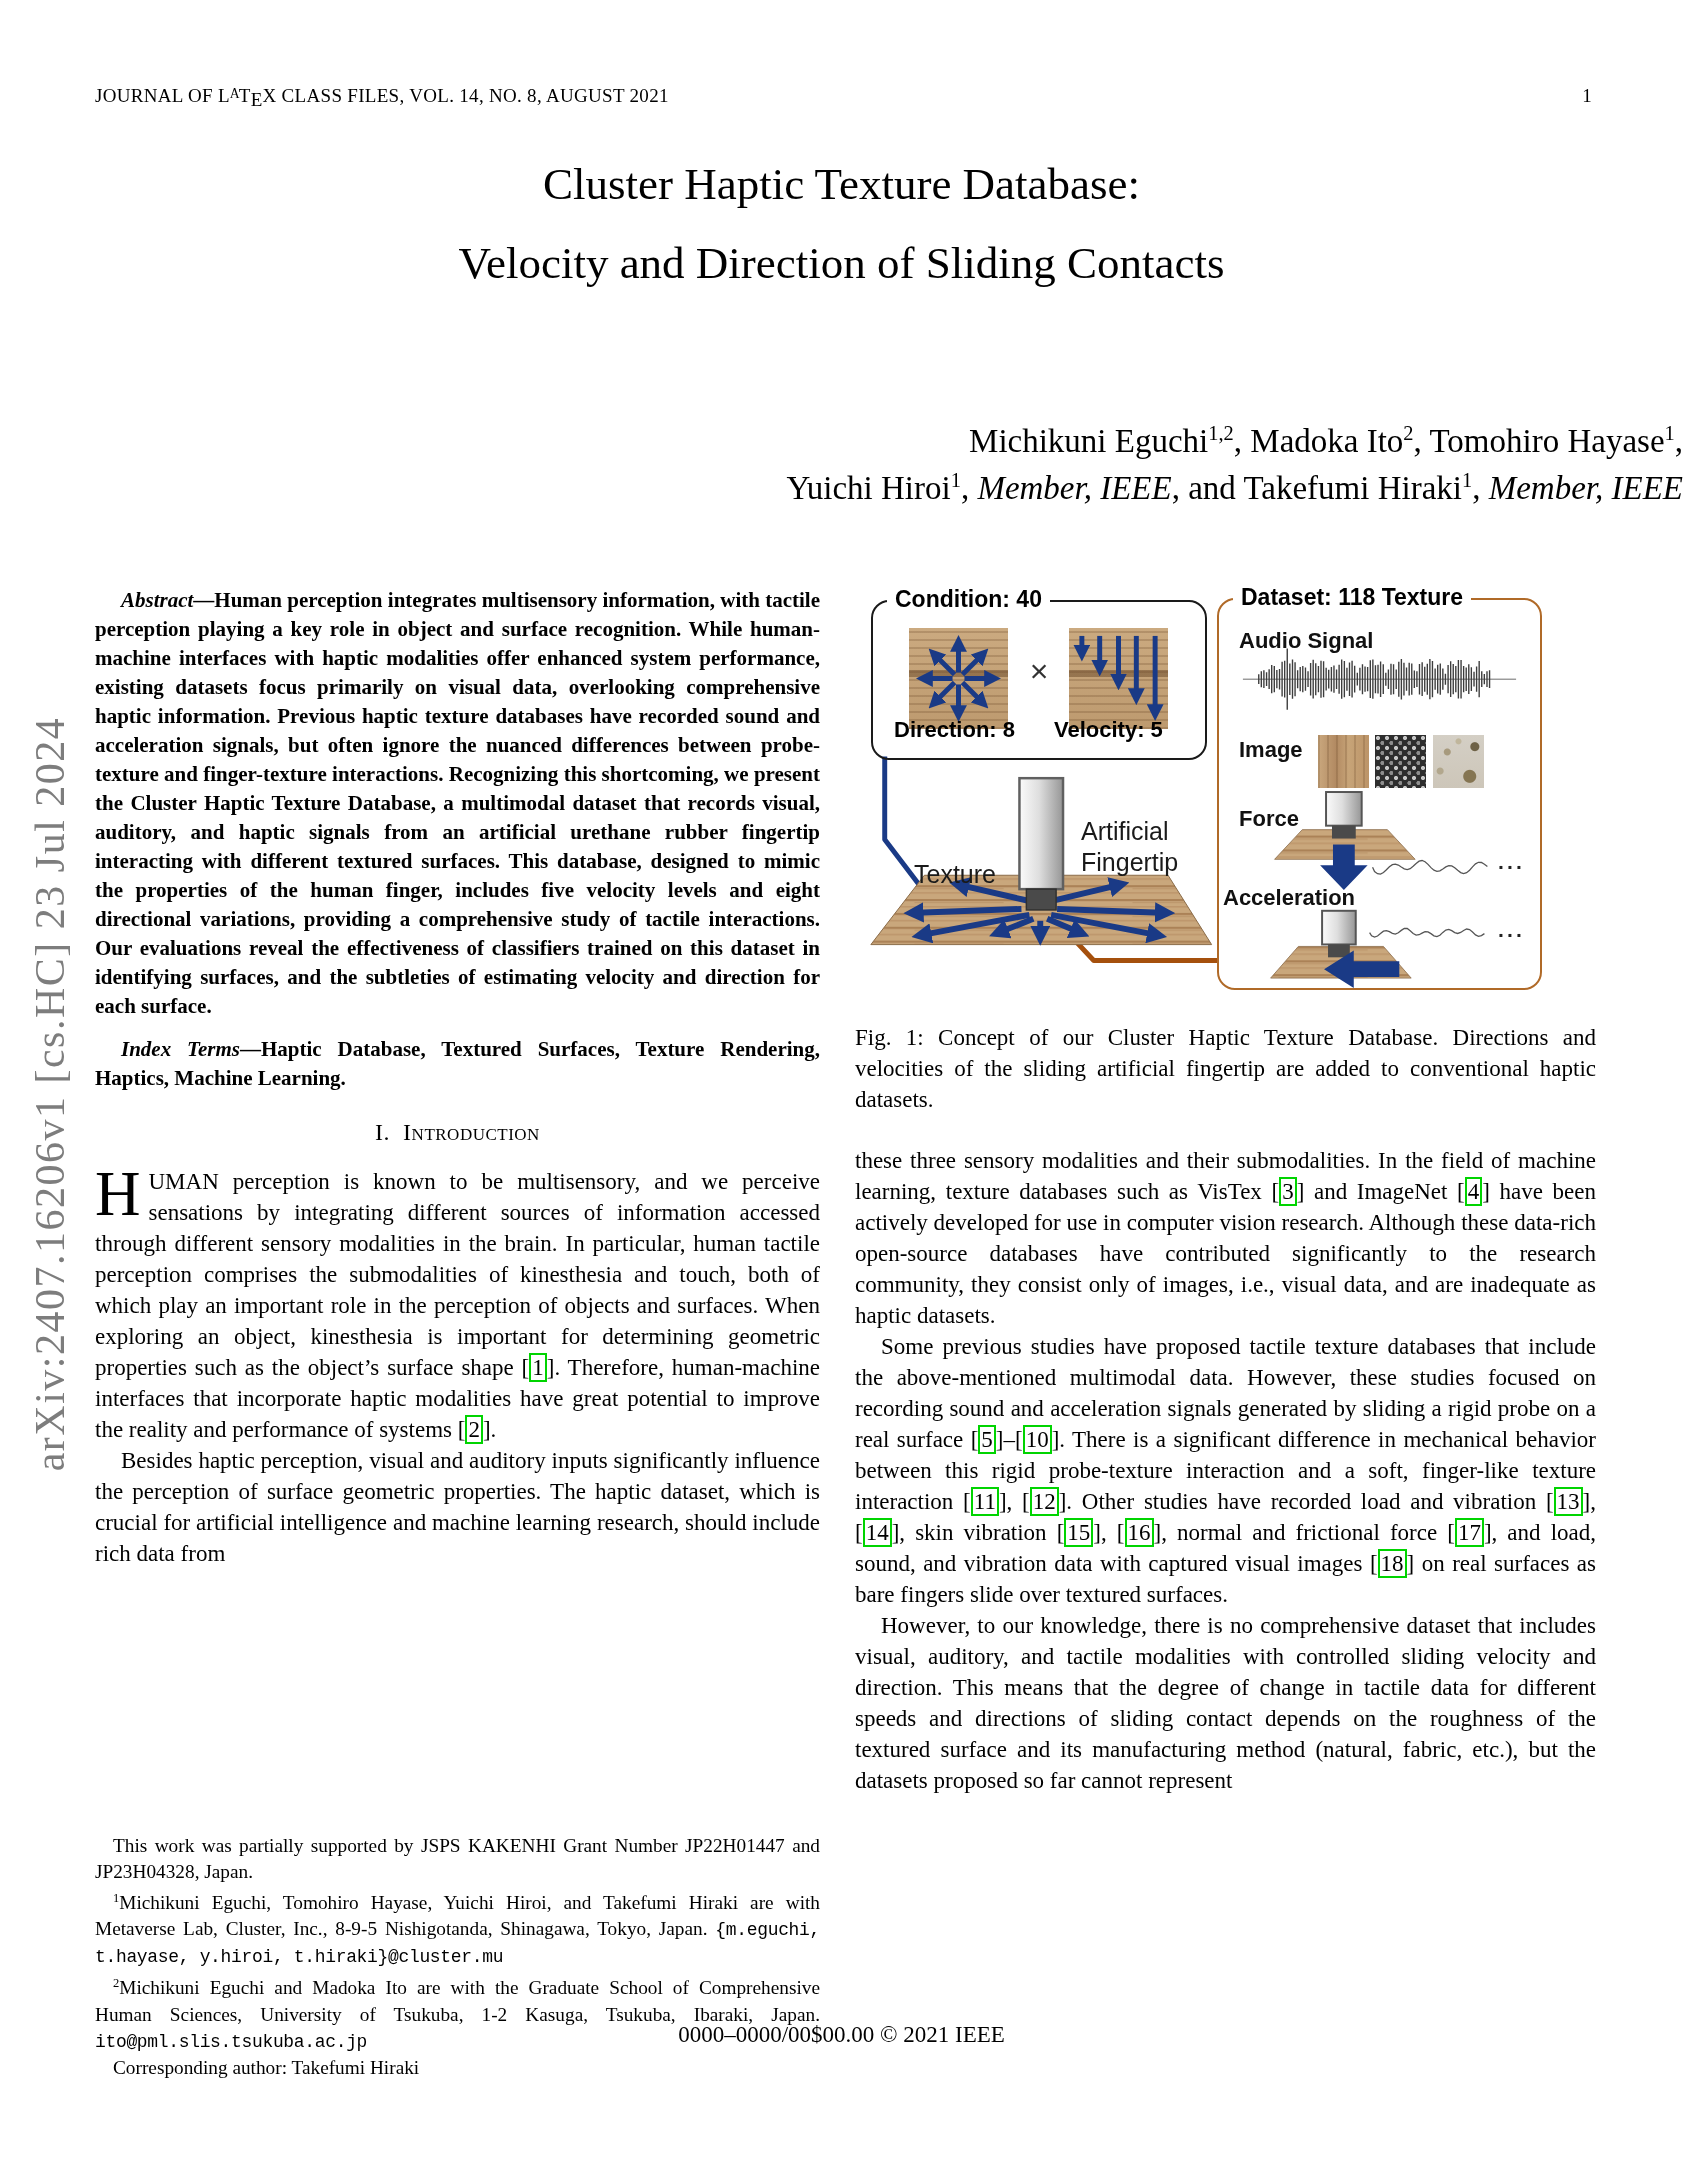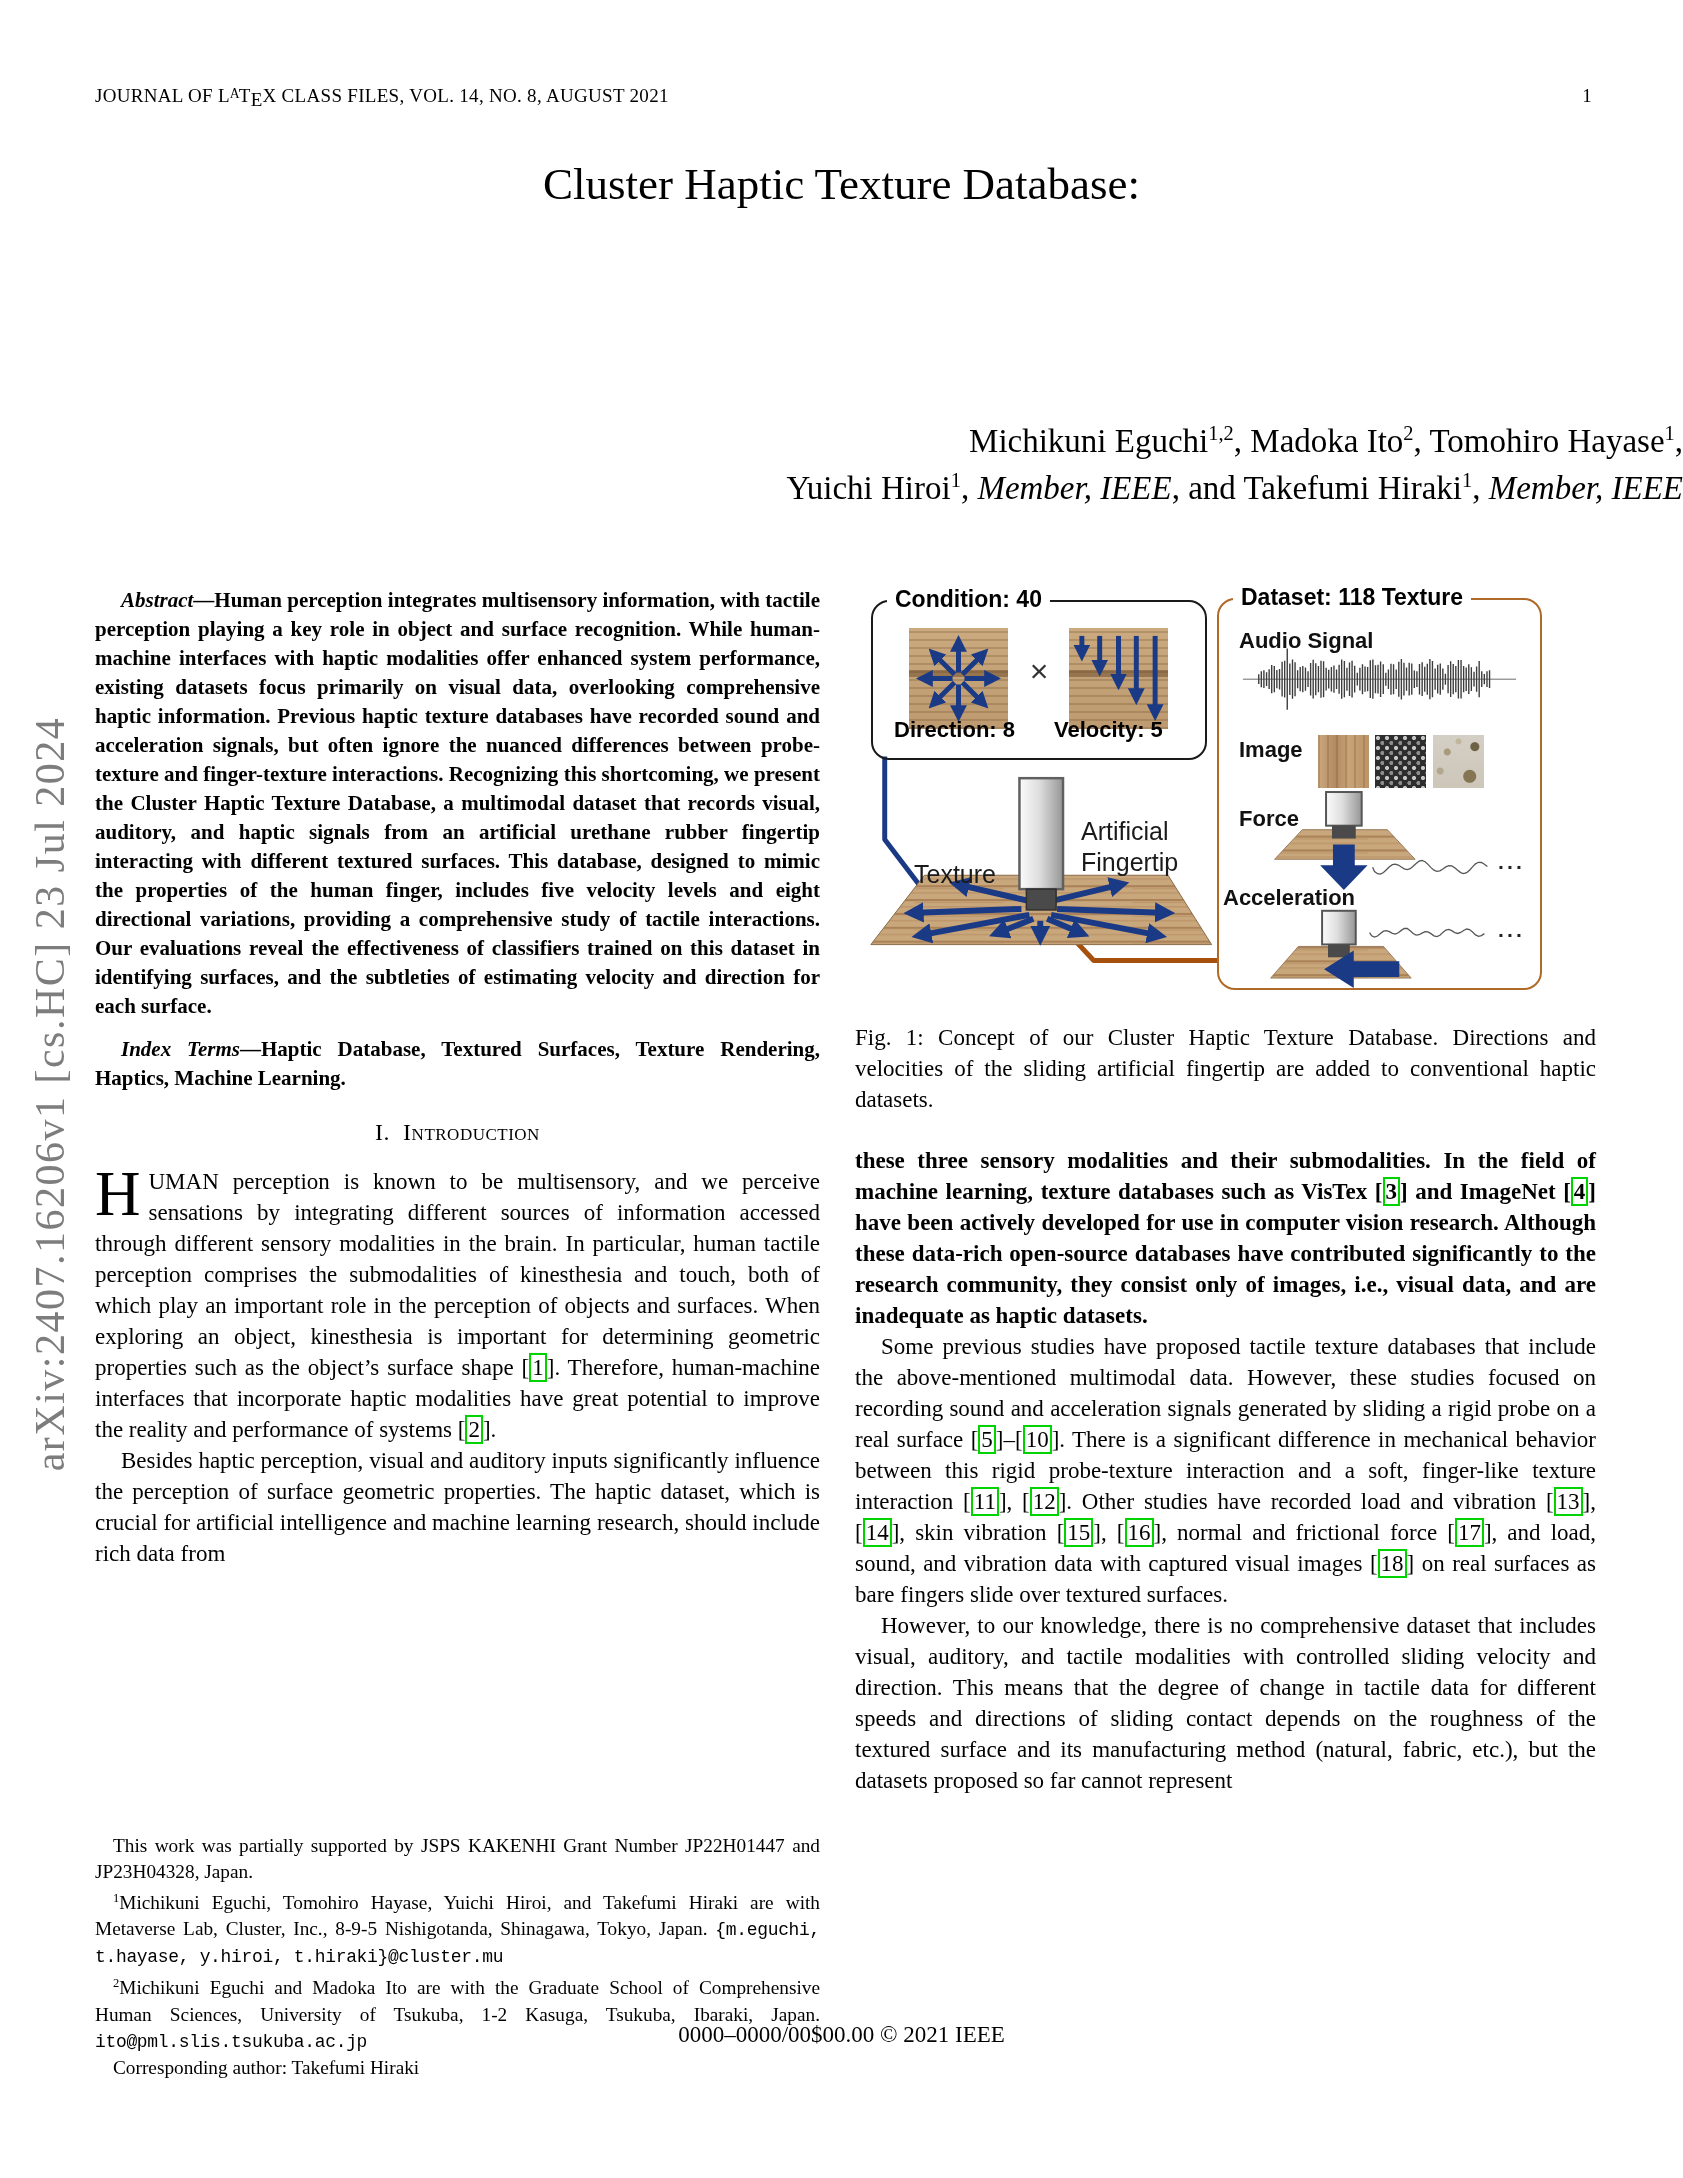--- a/index.html
+++ b/index.html
@@ -67,36 +67,37 @@
       background-size:9px 10px;}
   .thumb3{background-image:
       radial-gradient(circle at 72% 78%, #857552 0 6px, rgba(0,0,0,0) 7px),
       radial-gradient(circle at 28% 32%, #a79a7d 0 3px, rgba(0,0,0,0) 4px),
       radial-gradient(circle at 82% 22%, #6e6246 0 4px, rgba(0,0,0,0) 5px),
       radial-gradient(circle at 14% 68%, #b2a78d 0 3px, rgba(0,0,0,0) 4px),
       radial-gradient(circle at 50% 12%, #c0b69c 0 2.5px, rgba(0,0,0,0) 3.5px),
       linear-gradient(#d4cfc5,#cdc6b9);}
   .ellipsis{position:absolute;font-weight:bold;font-size:21px;letter-spacing:2px;color:#222;}
   .caption{font-size:23px;line-height:31px;text-align:justify;margin-top:8px;}
-  .col-right .body-p.after-fig{margin-top:30px;font-weight:bold;}
+  .col-right .body-p.after-fig{margin-top:30px;}
 </style>
 </head>
 <body>
 
 <div class="page">
 
   <div class="hdr">
     <span><span>JOURNAL OF L</span><span style="font-size: 0.72em; vertical-align: 0.28em; letter-spacing: -1px;">A</span><span>T</span><span style="vertical-align: -0.22em;">E</span><span>X CLASS FILES, VOL. 14, NO. 8, AUGUST 2021</span></span>
     <span>1</span>
   </div>
 
   <div class="arxiv">arXiv:2407.16206v1  [cs.HC]  23 Jul 2024</div>
 
   <div class="title-block">
     <div>Cluster Haptic Texture Database:</div>
+    <div>Velocity and Direction of Sliding Contacts</div>
   </div>
 
   <div class="authors">
     <div><span>Michikuni Eguchi</span><sup>1,2</sup><span>, Madoka Ito</span><sup>2</sup><span>, Tomohiro Hayase</span><sup>1</sup><span>,</span></div>
     <div><span>Yuichi Hiroi</span><sup>1</sup><span>, </span><i>Member, IEEE</i><span>, and Takefumi Hiraki</span><sup>1</sup><span>, </span><i>Member, IEEE</i></div>
   </div>
 
   <div class="col-left">
     <p class="abstract indent" style="margin:0;">
       <i class="lead">Abstract</i><span>—Human perception integrates multisensory information, with tactile perception playing a key role in object and surface recognition. While human-machine interfaces with haptic modalities offer enhanced system performance, existing datasets focus primarily on visual data, overlooking comprehensive haptic information. Previous haptic texture databases have recorded sound and acceleration signals, but often ignore the nuanced differences between probe-texture and finger-texture interactions. Recognizing this shortcoming, we present the Cluster Haptic Texture Database, a multimodal dataset that records visual, auditory, and haptic signals from an artificial urethane rubber fingertip interacting with different textured surfaces. This database, designed to mimic the properties of the human finger, includes five velocity levels and eight directional variations, providing a comprehensive study of tactile interactions. Our evaluations reveal the effectiveness of classifiers trained on this dataset in identifying surfaces, and the subtleties of estimating velocity and direction for each surface.</span>

